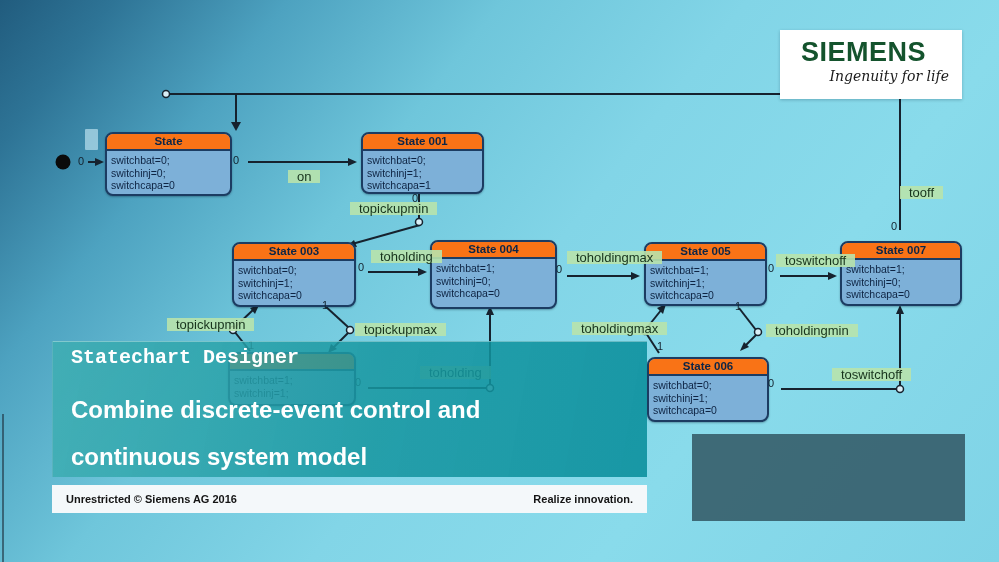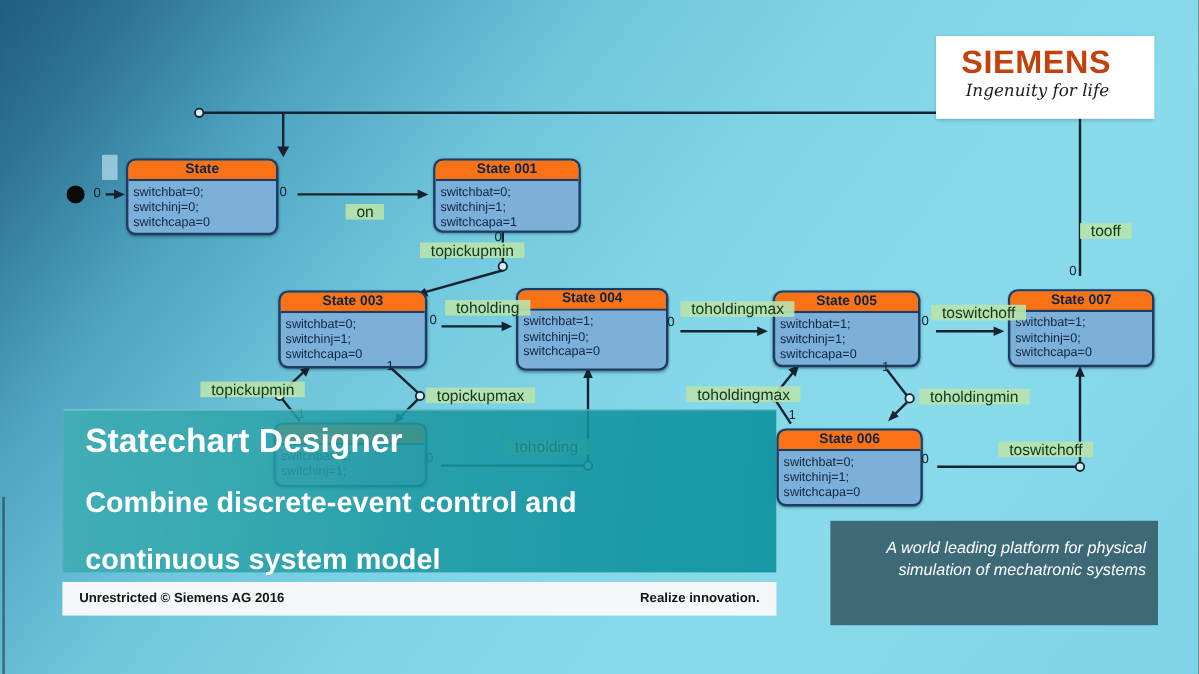--- a/index.html
+++ b/index.html
@@ -20,38 +20,38 @@
        padding:0 9px;white-space:nowrap;}
   
   .guard{position:absolute;color:#13222e;font-size:11px;line-height:12px;}
   
   #wires{position:absolute;left:0;top:0;}
   
   #banner{position:absolute;left:52px;top:341px;width:595px;height:136px;
           background:linear-gradient(100deg,rgba(62,174,178,.84) 0%,rgba(22,150,160,.86) 55%,rgba(8,142,156,.88) 100%);
           border-top:1px solid rgba(255,255,255,.35);border-left:1px solid rgba(255,255,255,.3);
           color:#fff;padding-left:18px;box-sizing:border-box;}
-  #banner .t1{font-size:28px;font-weight:bold;margin-top:10px;line-height:32px;}
+  #banner .t1{font-size:20px;font-weight:bold;line-height:32px;font-family:Liberation Mono, monospace;}
   #banner .t2{font-size:24px;font-weight:bold;line-height:31px;margin-top:20px;}
   
   #footer{position:absolute;left:52px;top:485px;width:595px;height:28px;background:#f4f8fa;
           display:flex;justify-content:space-between;align-items:center;padding:0 14px;box-sizing:border-box;
           font-size:11px;font-weight:bold;color:#141414;}
   
   #card{position:absolute;left:692px;top:434px;width:273px;height:87px;background:rgba(56,97,110,.93);
         color:#fff;box-sizing:border-box;padding:8px 10px 0 12px;}
   #card .c1{font-size:17px;font-weight:bold;letter-spacing:.2px;}
   #card .c2{font-size:13.5px;font-style:italic;text-align:right;line-height:17.5px;margin-top:6px;
             font-family:"Liberation Sans",sans-serif;}
   
   #logo{position:absolute;left:780px;top:30px;width:182px;height:69px;background:#fff;
         box-shadow:0 1px 3px rgba(0,40,60,.25);}
-  #logo .brand{font-size:27px;font-weight:bold;color:#c2410c;letter-spacing:.5px;margin:9px 0 0 21px;line-height:27px;}
+  #logo .brand{font-size:27px;font-weight:bold;color:#14532d;letter-spacing:.5px;margin:9px 0 0 21px;line-height:27px;}
   #logo .tag{font-family:"DejaVu Serif",serif;font-style:italic;font-size:14px;color:#1a1a1a;
-             text-align:center;margin:2px 13px 0 0;}
+             text-align:right;margin:2px 13px 0 0;}
   
   #leftline{position:absolute;left:2px;top:414px;width:2px;height:148px;background:rgba(30,48,62,.6);}
   #bluebar{position:absolute;left:85px;top:129px;width:13px;height:21px;background:rgba(195,230,242,.65);border-radius:1px;}
 </style>
 </head>
 <body>
 
 <div id="stage">
 
   <div id="leftline"></div>
@@ -208,24 +208,20 @@
   <div class="guard" style="left:657px;top:340px">1</div>
   <div class="guard" style="left:735px;top:300px">1</div>
 
   <div id="banner">
     <div class="t1">Statechart Designer</div>
     <div class="t2">Combine discrete-event control and</div>
     <div class="t2" style="margin-top:16px">continuous system model</div>
   </div>
 
   <div id="card">
-    <div class="c2">
-      <div>A world leading platform for physical</div>
-      <div>simulation of mechatronic systems</div>
-    </div>
   </div>
 
   <div id="footer">
     <span>Unrestricted © Siemens AG 2016</span>
     <span>Realize innovation.</span>
   </div>
 
   <div id="logo">
     <div class="brand">SIEMENS</div>
     <div class="tag">Ingenuity for life</div>

